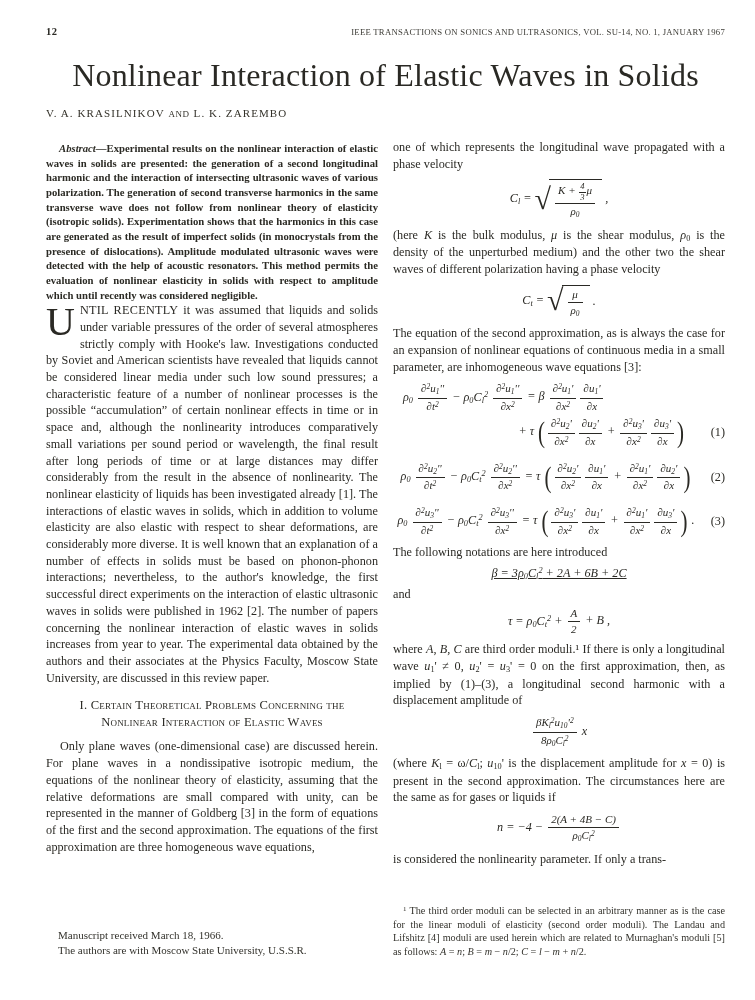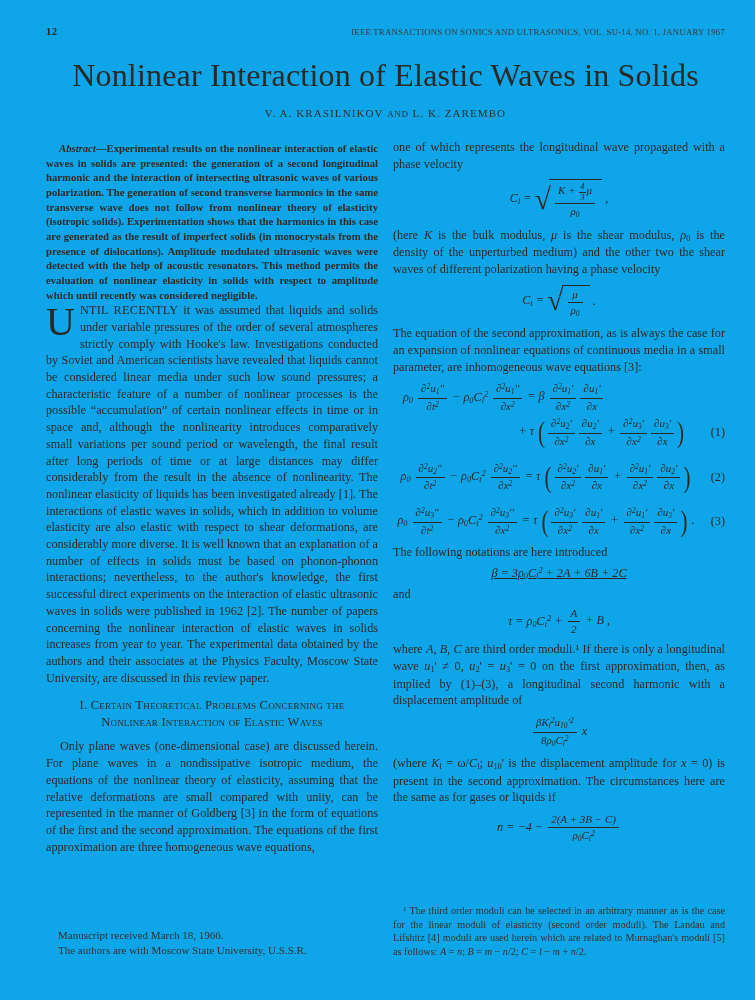--- a/index.html
+++ b/index.html
@@ -1,28 +1,28 @@
 <!DOCTYPE html>
 <html><head>
 <meta charset="utf-8">
 <style>
   html,body { margin:0; padding:0; background:#e8e8e6; }
   .page {
     width:755px; height:1000px; margin:0 auto; position:relative;
-    background:#0ea5e9; color:#2a2924; overflow:hidden;
+    background:#ffffff; color:#2a2924; overflow:hidden;
     font-family:"Liberation Serif","DejaVu Serif",serif;
     box-sizing:border-box; padding:26px 30px 0 46px;
   }
   
   .hdr { display:flex; justify-content:space-between; align-items:baseline; }
   .pagenum { font-size:10.5px; font-weight:bold; letter-spacing:.5px; }
   .runhead { font-size:8.7px; letter-spacing:.25px; color:#3b3a34; }
   
   .title { text-align:center; font-size:32px; font-weight:normal; margin:20px 0 0; letter-spacing:.2px; }
-  .authors { text-align:center; font-size:11px; letter-spacing:1.1px; margin-top:13px; color:#333129; }
+  .authors { text-align:left; font-size:11px; letter-spacing:1.1px; margin-top:13px; color:#333129; }
   .authors .and { font-size:9px; letter-spacing:.6px; }
   
   .columns { display:flex; gap:15px; margin-top:20px; height:845px; overflow:hidden; }
   .col { flex:1; min-width:0; display:flex; flex-direction:column;justify-content:space-between; }
   p.body { font-size:12.2px; line-height:1.37; text-align:justify; margin:0; }
   p.indent { text-indent:14px; }
   
   .abstract { font-size:10.7px; line-height:1.37; font-weight:bold; text-align:justify; text-indent:13px; margin:2px 0 0; color:#2c2b25; }
   .ab-lead { font-style:italic; }
   
@@ -145,23 +145,24 @@
 
       <p class="body">where <i>A</i>, <i>B</i>, <i>C</i> are third order moduli.¹ If there is only a longitudinal wave <i>u</i><sub>1</sub>' ≠ 0, <i>u</i><sub>2</sub>' = <i>u</i><sub>3</sub>' = 0 on the first approximation, then, as implied by (1)–(3), a longitudinal second harmonic with a displacement amplitude of</p>
 
       <div class="eqrow">
         <span class="eqbody"><span class="frac"><span class="num">βK<sub>l</sub><sup>2</sup>u<sub>10</sub>'<sup>2</sup></span><span class="den">8ρ<sub>0</sub>C<sub>l</sub><sup>2</sup></span></span><span class="mtxt"> x</span></span>
       </div>
 
       <p class="body">(where <i>K</i><sub>l</sub> = ω/<i>C</i><sub>l</sub>; <i>u</i><sub>10</sub>' is the displacement amplitude for <i>x</i> = 0) is present in the second approximation. The circumstances here are the same as for gases or liquids if</p>
 
       <div class="eqrow">
-        <span class="eqbody"><span class="mtxt">n = −4 − </span><span class="frac"><span class="num">2(A + 3B − C)</span><span class="den">ρ<sub>0</sub>C<sub>l</sub><sup>2</sup></span></span></span>
+        <span class="eqbody"><span class="mtxt">n = −4 − </span><span class="frac"><span class="num">2(A + 4B − C)</span><span class="den">ρ<sub>0</sub>C<sub>l</sub><sup>2</sup></span></span></span>
       </div>
 
+      <p class="body">is considered the nonlinearity parameter. If only a trans-</p>
 
       <div class="foot-right">
         <div class="fn-first"><sup>1</sup><span> The third order moduli can be selected in an arbitrary manner as is the case for the linear moduli of elasticity (second order moduli). The Landau and Lifshitz [4] moduli are used herein which are related to Murnaghan's moduli [5] as follows: <i>A</i> = <i>n</i>; <i>B</i> = <i>m</i> − <i>n</i>/2; <i>C</i> = <i>l</i> − <i>m</i> + <i>n</i>/2.</span></div>
       </div>
     </div>
 
   </div>
 </div>
 
 </body></html>

